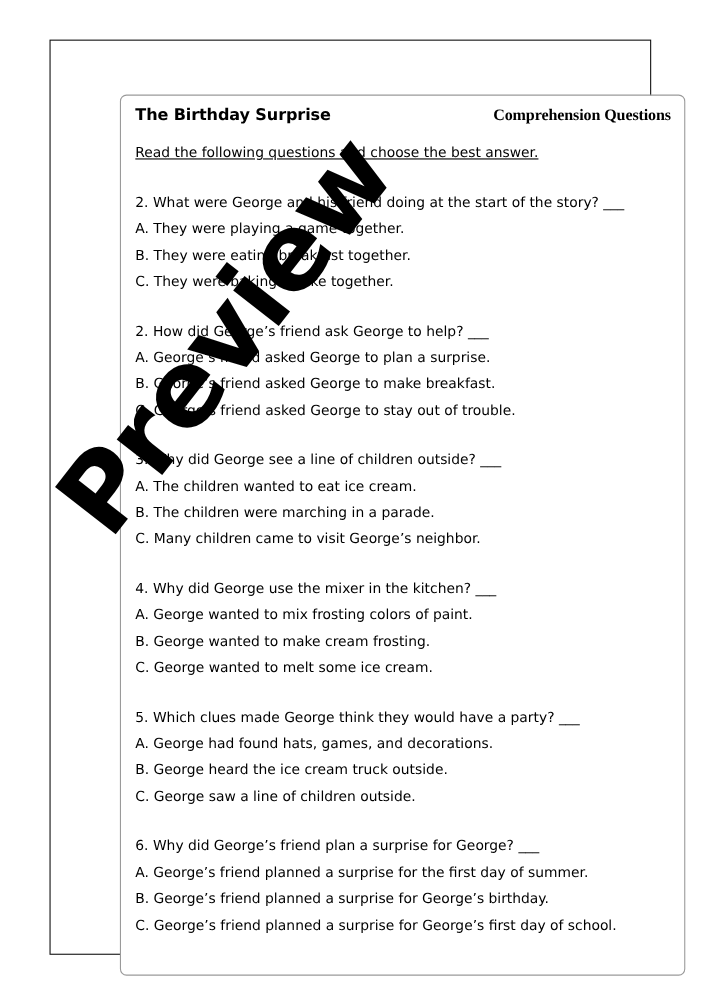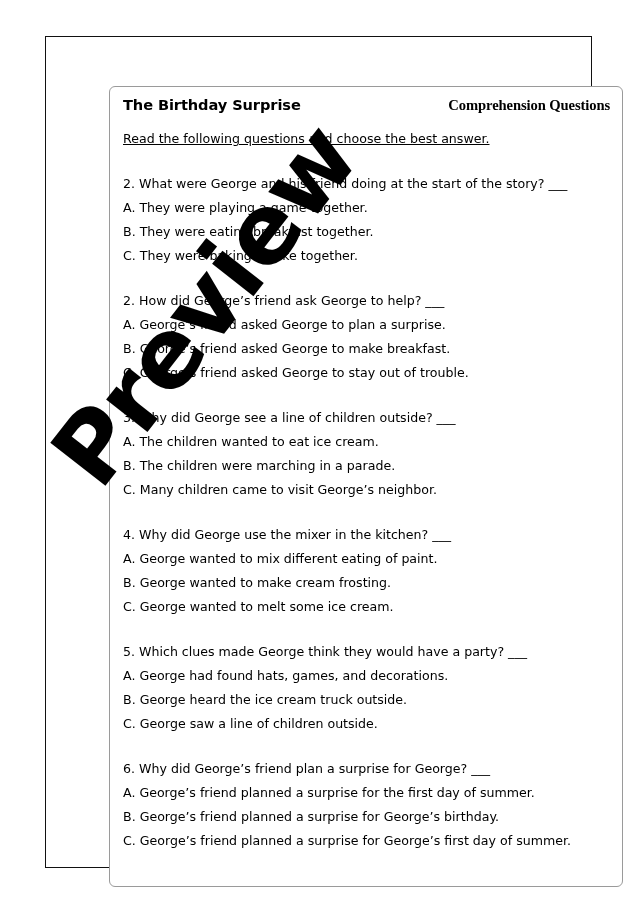--- a/index.html
+++ b/index.html
@@ -143,37 +143,37 @@
 
       <div class="question-block">
         <div class="q-line">3. Why did George see a line of children outside? ___</div>
         <div class="opt-line">A. The children wanted to eat ice cream.</div>
         <div class="opt-line">B. The children were marching in a parade.</div>
         <div class="opt-line">C. Many children came to visit George’s neighbor.</div>
       </div>
 
       <div class="question-block">
         <div class="q-line">4. Why did George use the mixer in the kitchen? ___</div>
-        <div class="opt-line">A. George wanted to mix different eating of paint.</div>
+        <div class="opt-line">A. George wanted to mix frosting colors of paint.</div>
         <div class="opt-line">B. George wanted to make cream frosting.</div>
         <div class="opt-line">C. George wanted to melt some ice cream.</div>
       </div>
 
       <div class="question-block">
         <div class="q-line">5. Which clues made George think they would have a party? ___</div>
         <div class="opt-line">A. George had found hats, games, and decorations.</div>
         <div class="opt-line">B. George heard the ice cream truck outside.</div>
         <div class="opt-line">C. George saw a line of children outside.</div>
       </div>
 
       <div class="question-block">
         <div class="q-line">6. Why did George’s friend plan a surprise for George? ___</div>
         <div class="opt-line">A. George’s friend planned a surprise for the first day of summer.</div>
         <div class="opt-line">B. George’s friend planned a surprise for George’s birthday.</div>
-        <div class="opt-line">C. George’s friend planned a surprise for George’s first day of summer.</div>
+        <div class="opt-line">C. George’s friend planned a surprise for George’s first day of school.</div>
       </div>
 
     </div>
   </div>
 </div>
 
 <div id="preview-watermark">
   <span class="wm-text">Preview</span>
 </div>
 

